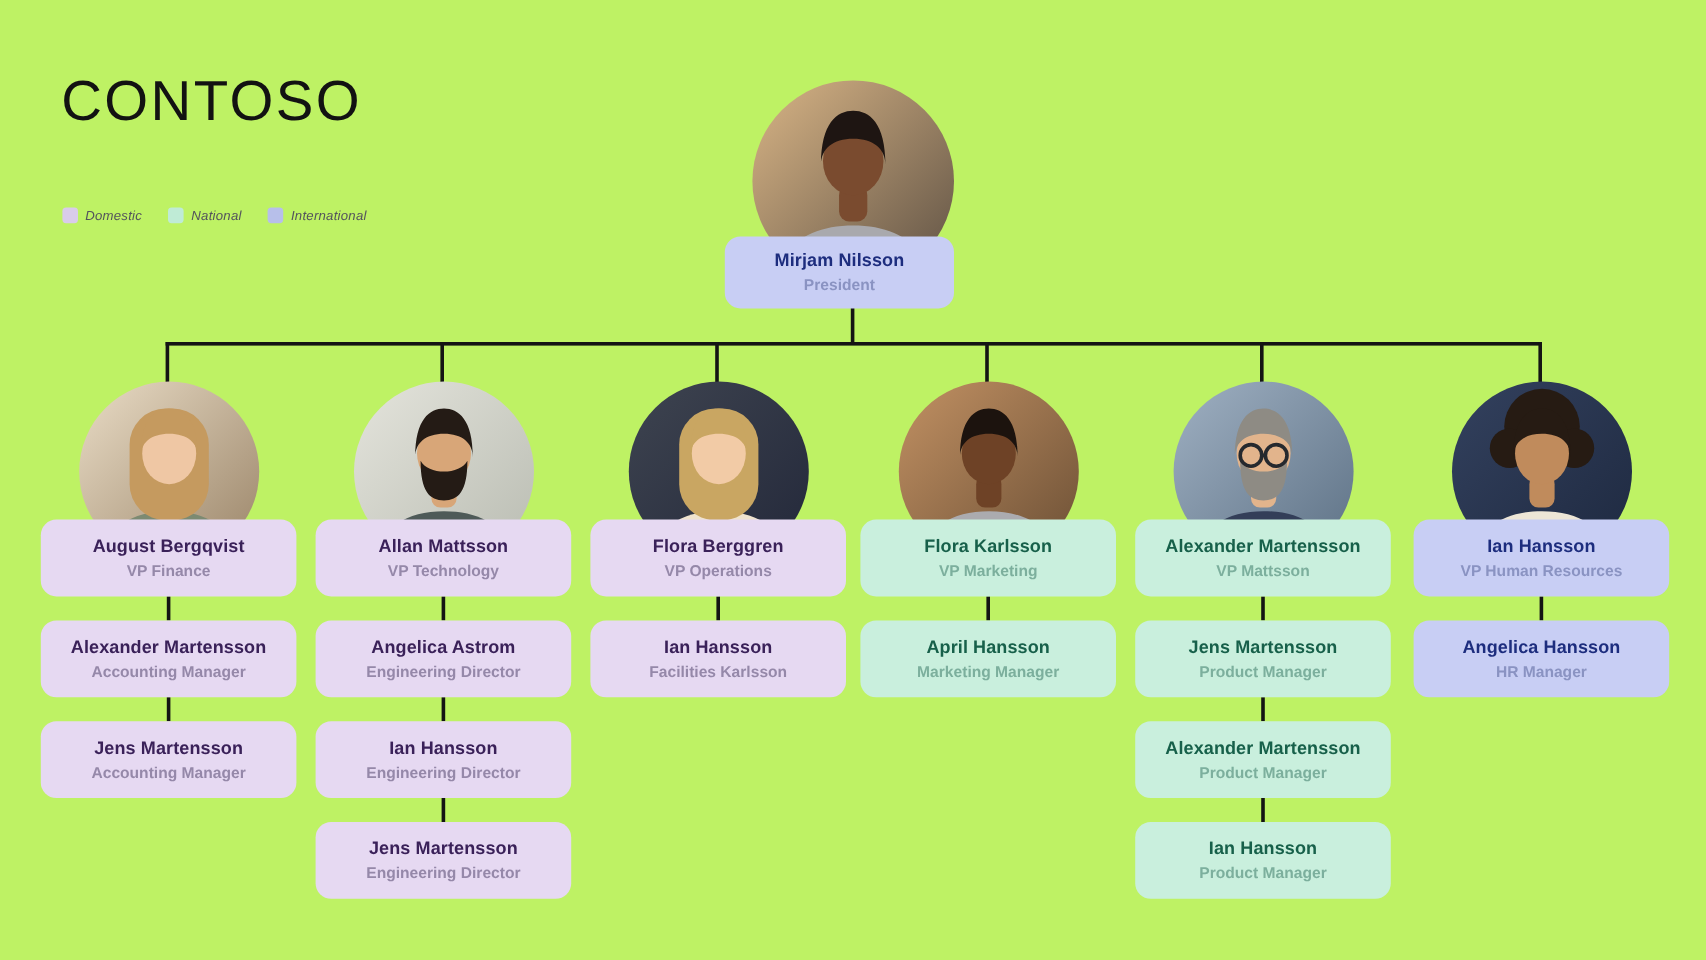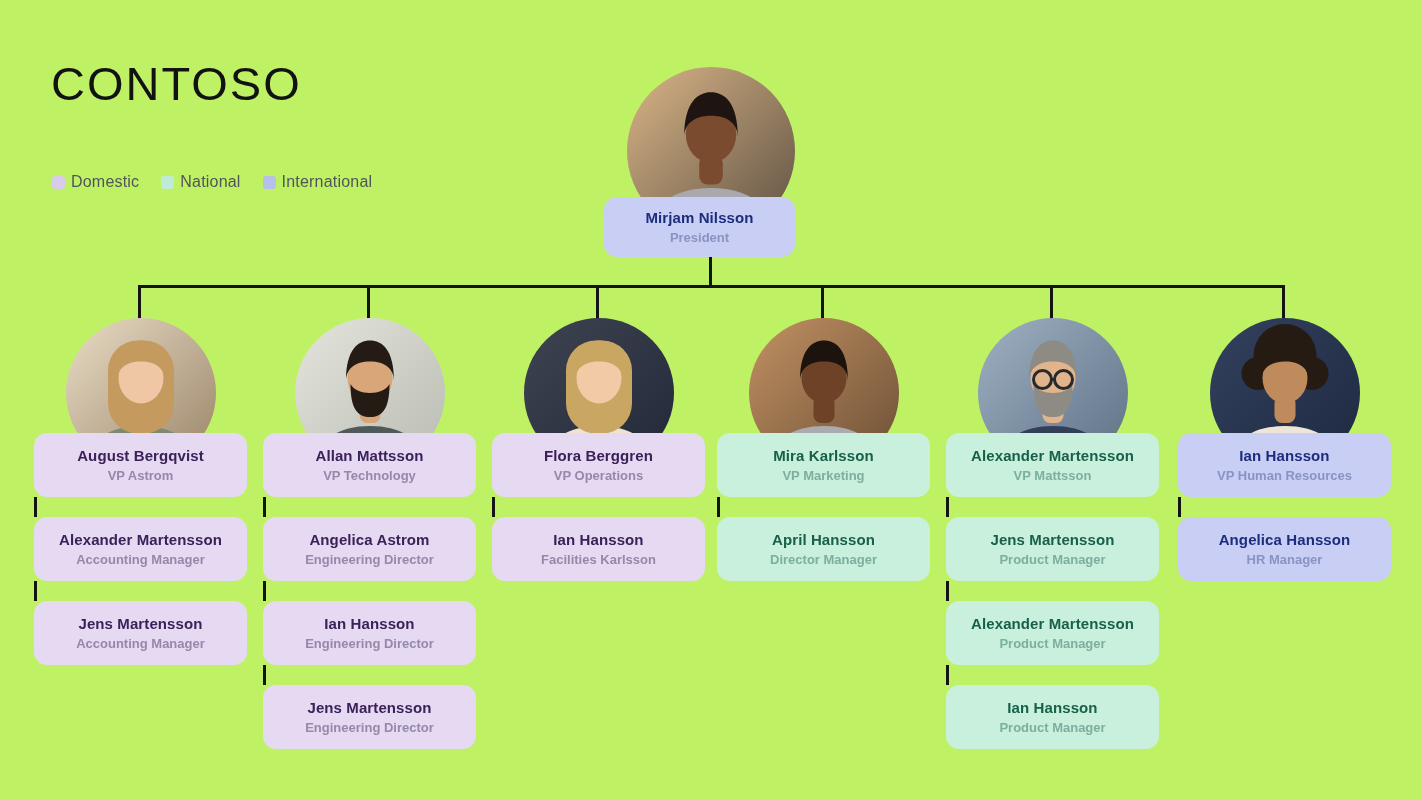--- a/index.html
+++ b/index.html
@@ -8,21 +8,21 @@
   #stage { position:relative; width:1422px; height:800px; background:#bef264; }
 
   
   .company-title { position:absolute; left:51px; top:56px; font-size:47px; font-weight:400;
     letter-spacing:2px; color:#121212; }
   .deck-subtitle { position:absolute; left:52px; top:116px; font-size:25px; font-weight:400;
     color:#141414; }
   .legend { position:absolute; left:52px; top:173px; display:flex; gap:22px; align-items:center; }
   .legend-item { display:flex; align-items:center; gap:6px; }
   .legend-swatch { width:13px; height:13px; border-radius:3px; }
-  .legend-label { font-size:16px; color:#53535c; letter-spacing:.2px; }
+  .legend-label { font-size:11px; color:#53535c; letter-spacing:.2px;font-style:italic; }
 
   
   .line { position:absolute; background:var(--line,#141414); z-index:1; }
 
   
   .avatar { border-radius:50%; overflow:hidden; position:relative; z-index:2; }
   .avatar svg { width:100%; height:100%; display:block; }
 
   
   .card { background:var(--card-bg,#eee); border-radius:13px; display:flex; flex-direction:column;
@@ -30,21 +30,21 @@
   .card .name  { font-size:15px; font-weight:700; color:var(--name-color,#222); letter-spacing:.1px; }
   .card .role  { font-size:13px; font-weight:700; color:var(--title-color,#888); }
 
   
   .president-avatar { position:absolute; left:627px; top:67px; width:168px; height:168px; }
   .president-card { position:absolute; left:604px; top:197px; width:191px; height:60px; }
 
   
   .column { position:absolute; top:318px; width:213px; display:flex; flex-direction:column; align-items:center; }
   .column .avatar { width:150px; height:150px; }
-  .column .cards { width:100%; margin-top:-35px; display:flex; flex-direction:column; align-items:flex-start; }
+  .column .cards { width:100%; margin-top:-35px; display:flex; flex-direction:column; align-items:center; }
   .column .card { height:64px; }
   .vlink { width:3px; height:20px; background:var(--line,#141414); }
   .col-1 { left:34px; }  .col-2 { left:263px; } .col-3 { left:492px; }
   .col-4 { left:717px; } .col-5 { left:946px; } .col-6 { left:1178px; }
 </style>
 </head>
 <body>
 
 <div id="stage">
 
@@ -93,21 +93,21 @@
           <path d="M12,104 C12,82 28,72 50,72 C72,72 88,82 88,104 Z" fill="#7C8A72"></path>
           <rect x="43" y="52" width="14" height="18" rx="5" fill="#EFC7A4"></rect>
           <rect x="28" y="15" width="44" height="62" rx="20" fill="#C59A5F"></rect>
           <ellipse cx="50" cy="40" rx="15" ry="17" fill="#EFC7A4"></ellipse>
           <path d="M34,42 C34,21 42,15 50,15 C58,15 66,21 66,42 C66,34 60,29 50,29 C40,29 34,34 34,42 Z" fill="#C59A5F"></path>
         </svg>
       </div>
     <div class="cards">
       <div class="card">
         <div class="name">August Bergqvist</div>
-        <div class="role">VP Astrom</div>
+        <div class="role">VP Finance</div>
       </div>
       <div class="vlink"></div>
       <div class="card">
         <div class="name">Alexander Martensson</div>
         <div class="role">Accounting Manager</div>
       </div>
       <div class="vlink"></div>
       <div class="card">
         <div class="name">Jens Martensson</div>
         <div class="role">Accounting Manager</div>
@@ -175,27 +175,27 @@
     <div class="avatar" title="woman with short dark hair, earrings, gray turtleneck, warm wood-tone background" style="background: linear-gradient(135deg, rgb(194, 145, 99), rgb(107, 79, 53));">
         <svg viewBox="0 0 100 100" preserveAspectRatio="xMidYMax slice">
           <path d="M12,104 C12,82 28,72 50,72 C72,72 88,82 88,104 Z" fill="#ABABAF"></path>
           <rect x="43" y="52" width="14" height="18" rx="5" fill="#6E4226"></rect>
           <ellipse cx="50" cy="40" rx="15" ry="17" fill="#6E4226"></ellipse>
           <path d="M34,42 C34,21 42,15 50,15 C58,15 66,21 66,42 C66,34 60,29 50,29 C40,29 34,34 34,42 Z" fill="#1C130E"></path>
         </svg>
       </div>
     <div class="cards">
       <div class="card">
-        <div class="name">Mira Karlsson</div>
+        <div class="name">Flora Karlsson</div>
         <div class="role">VP Marketing</div>
       </div>
       <div class="vlink"></div>
       <div class="card">
         <div class="name">April Hansson</div>
-        <div class="role">Director Manager</div>
+        <div class="role">Marketing Manager</div>
       </div>
     </div>
   </div>
 
   <div class="column col-5 cat" style="--card-bg: #C9EFDD; --name-color: #17604A; --title-color: #7CAF9D;">
     <div class="avatar" title="older man with gray hair, glasses and beard, navy sweater, blurred office background" style="background: linear-gradient(135deg, rgb(159, 176, 194), rgb(93, 113, 133));">
         <svg viewBox="0 0 100 100" preserveAspectRatio="xMidYMax slice">
           <path d="M12,104 C12,82 28,72 50,72 C72,72 88,82 88,104 Z" fill="#333E58"></path>
           <rect x="43" y="52" width="14" height="18" rx="5" fill="#E2B48C"></rect>
           <ellipse cx="50" cy="40" rx="15" ry="17" fill="#E2B48C"></ellipse>

